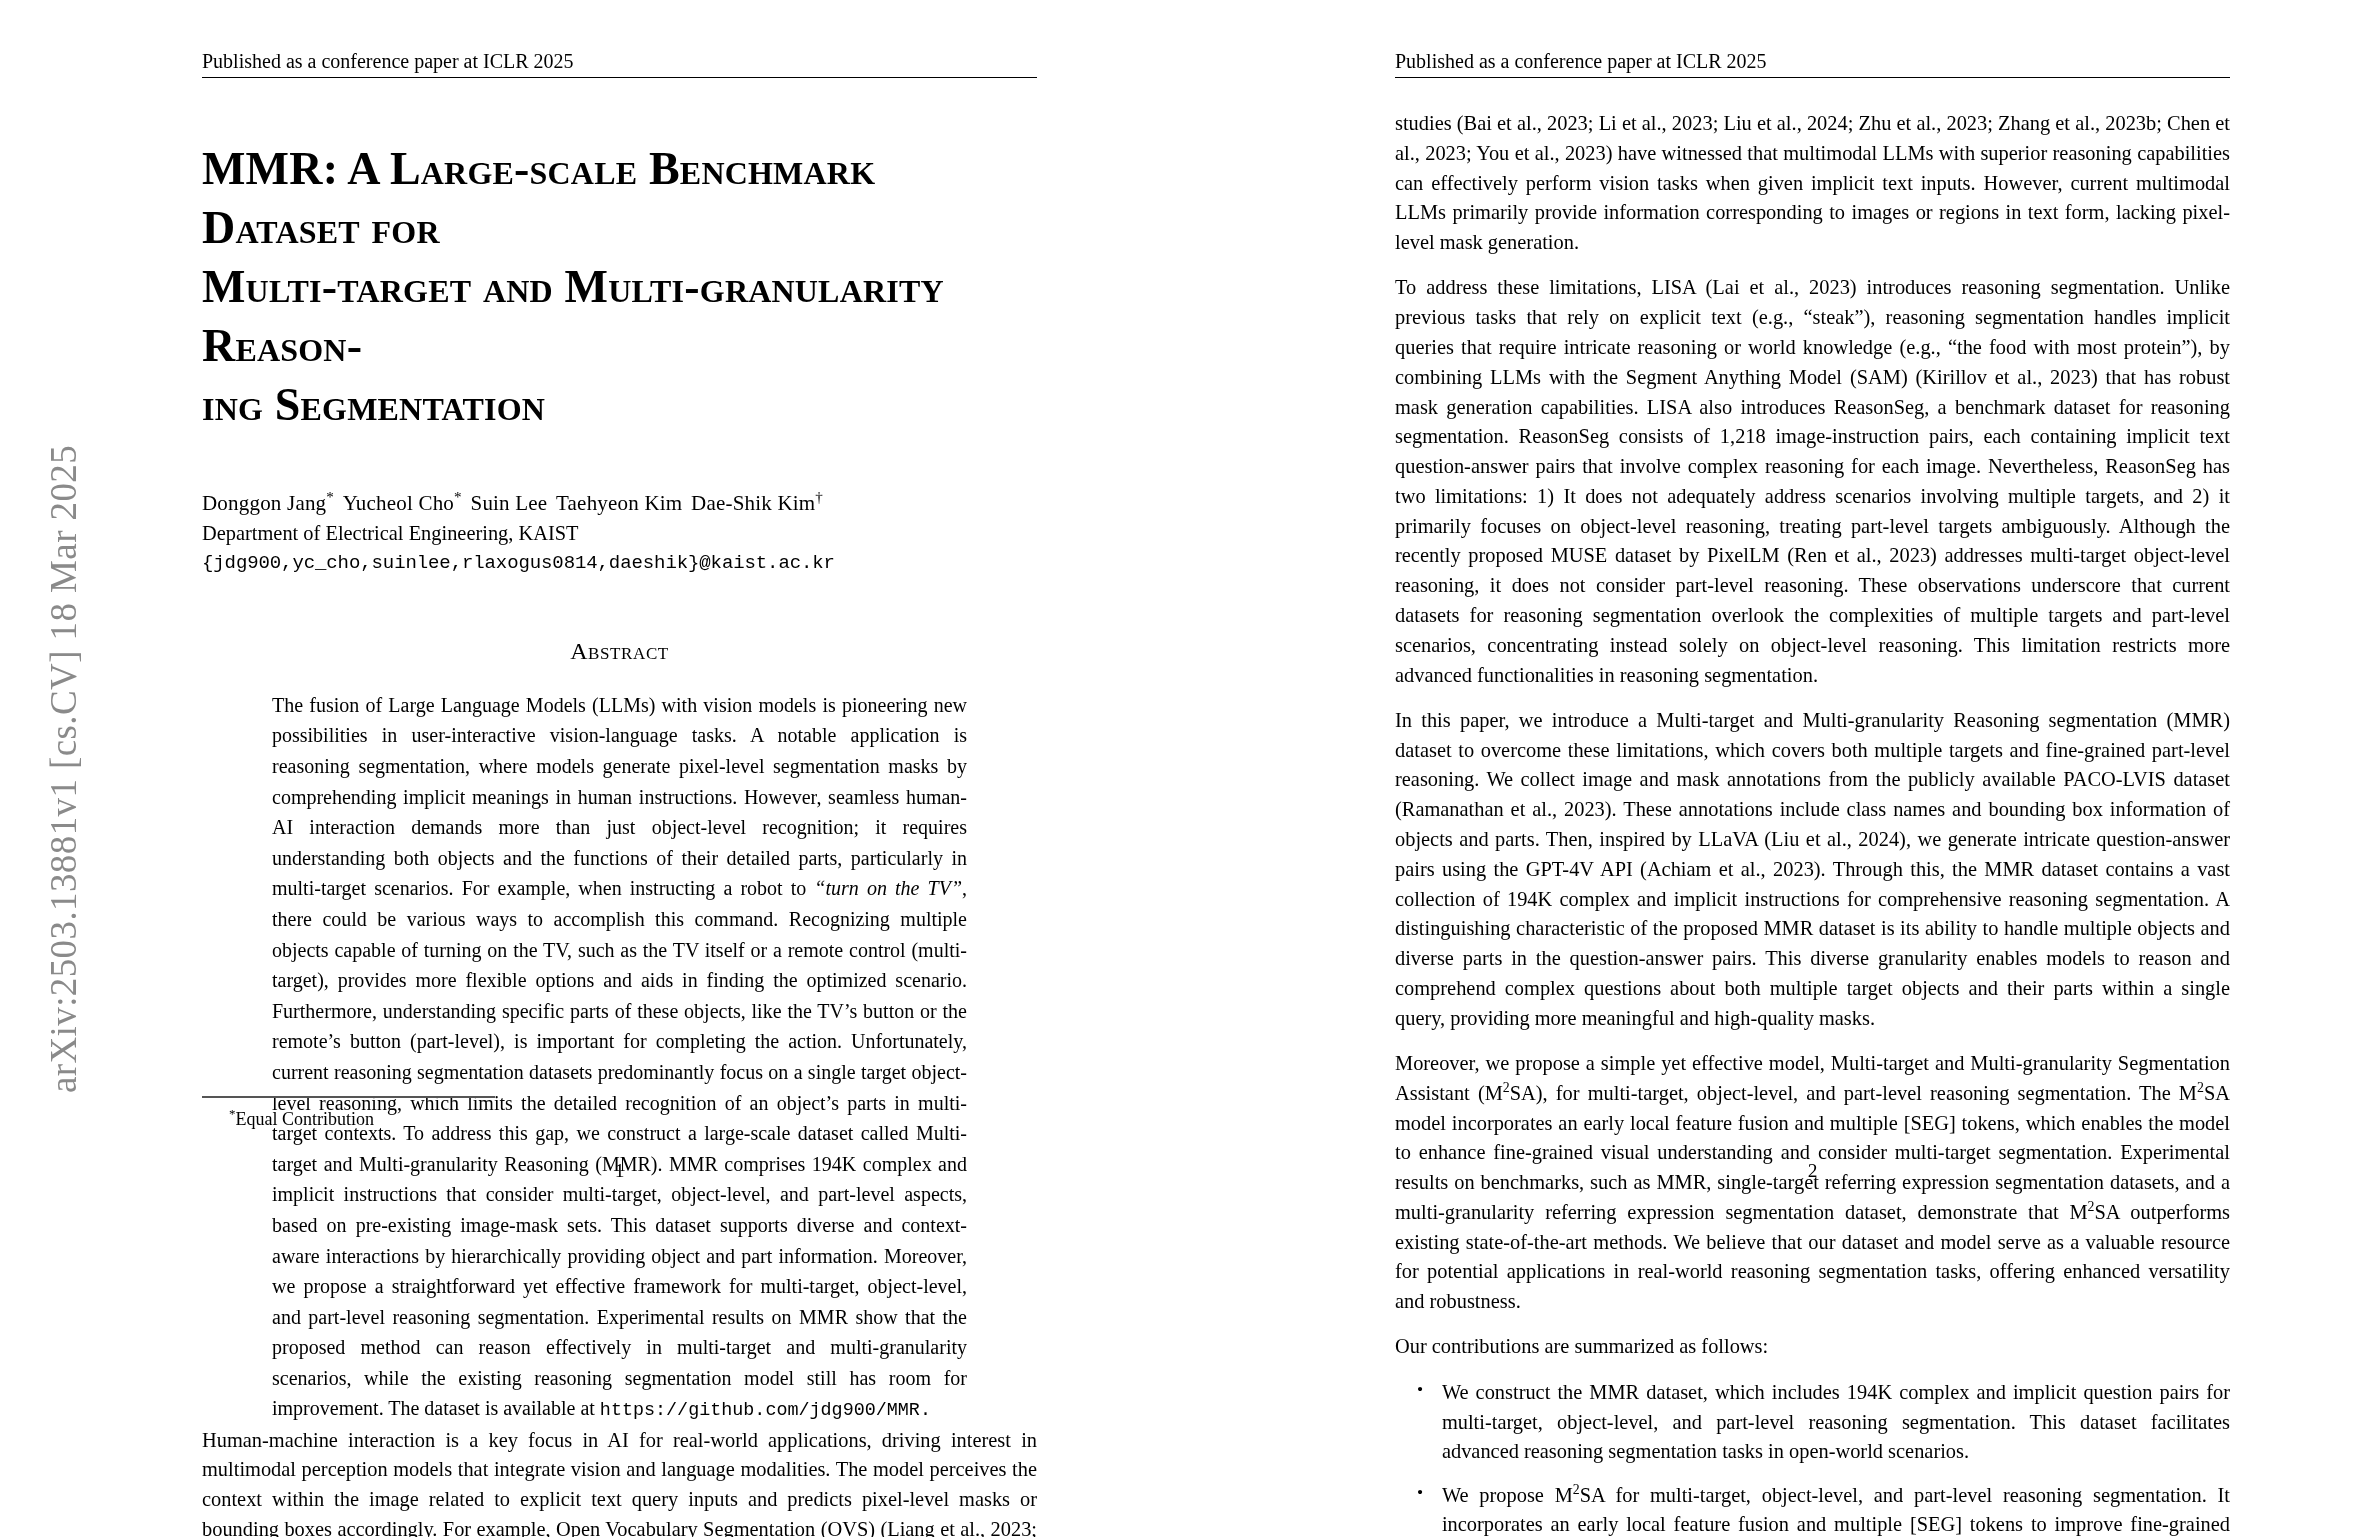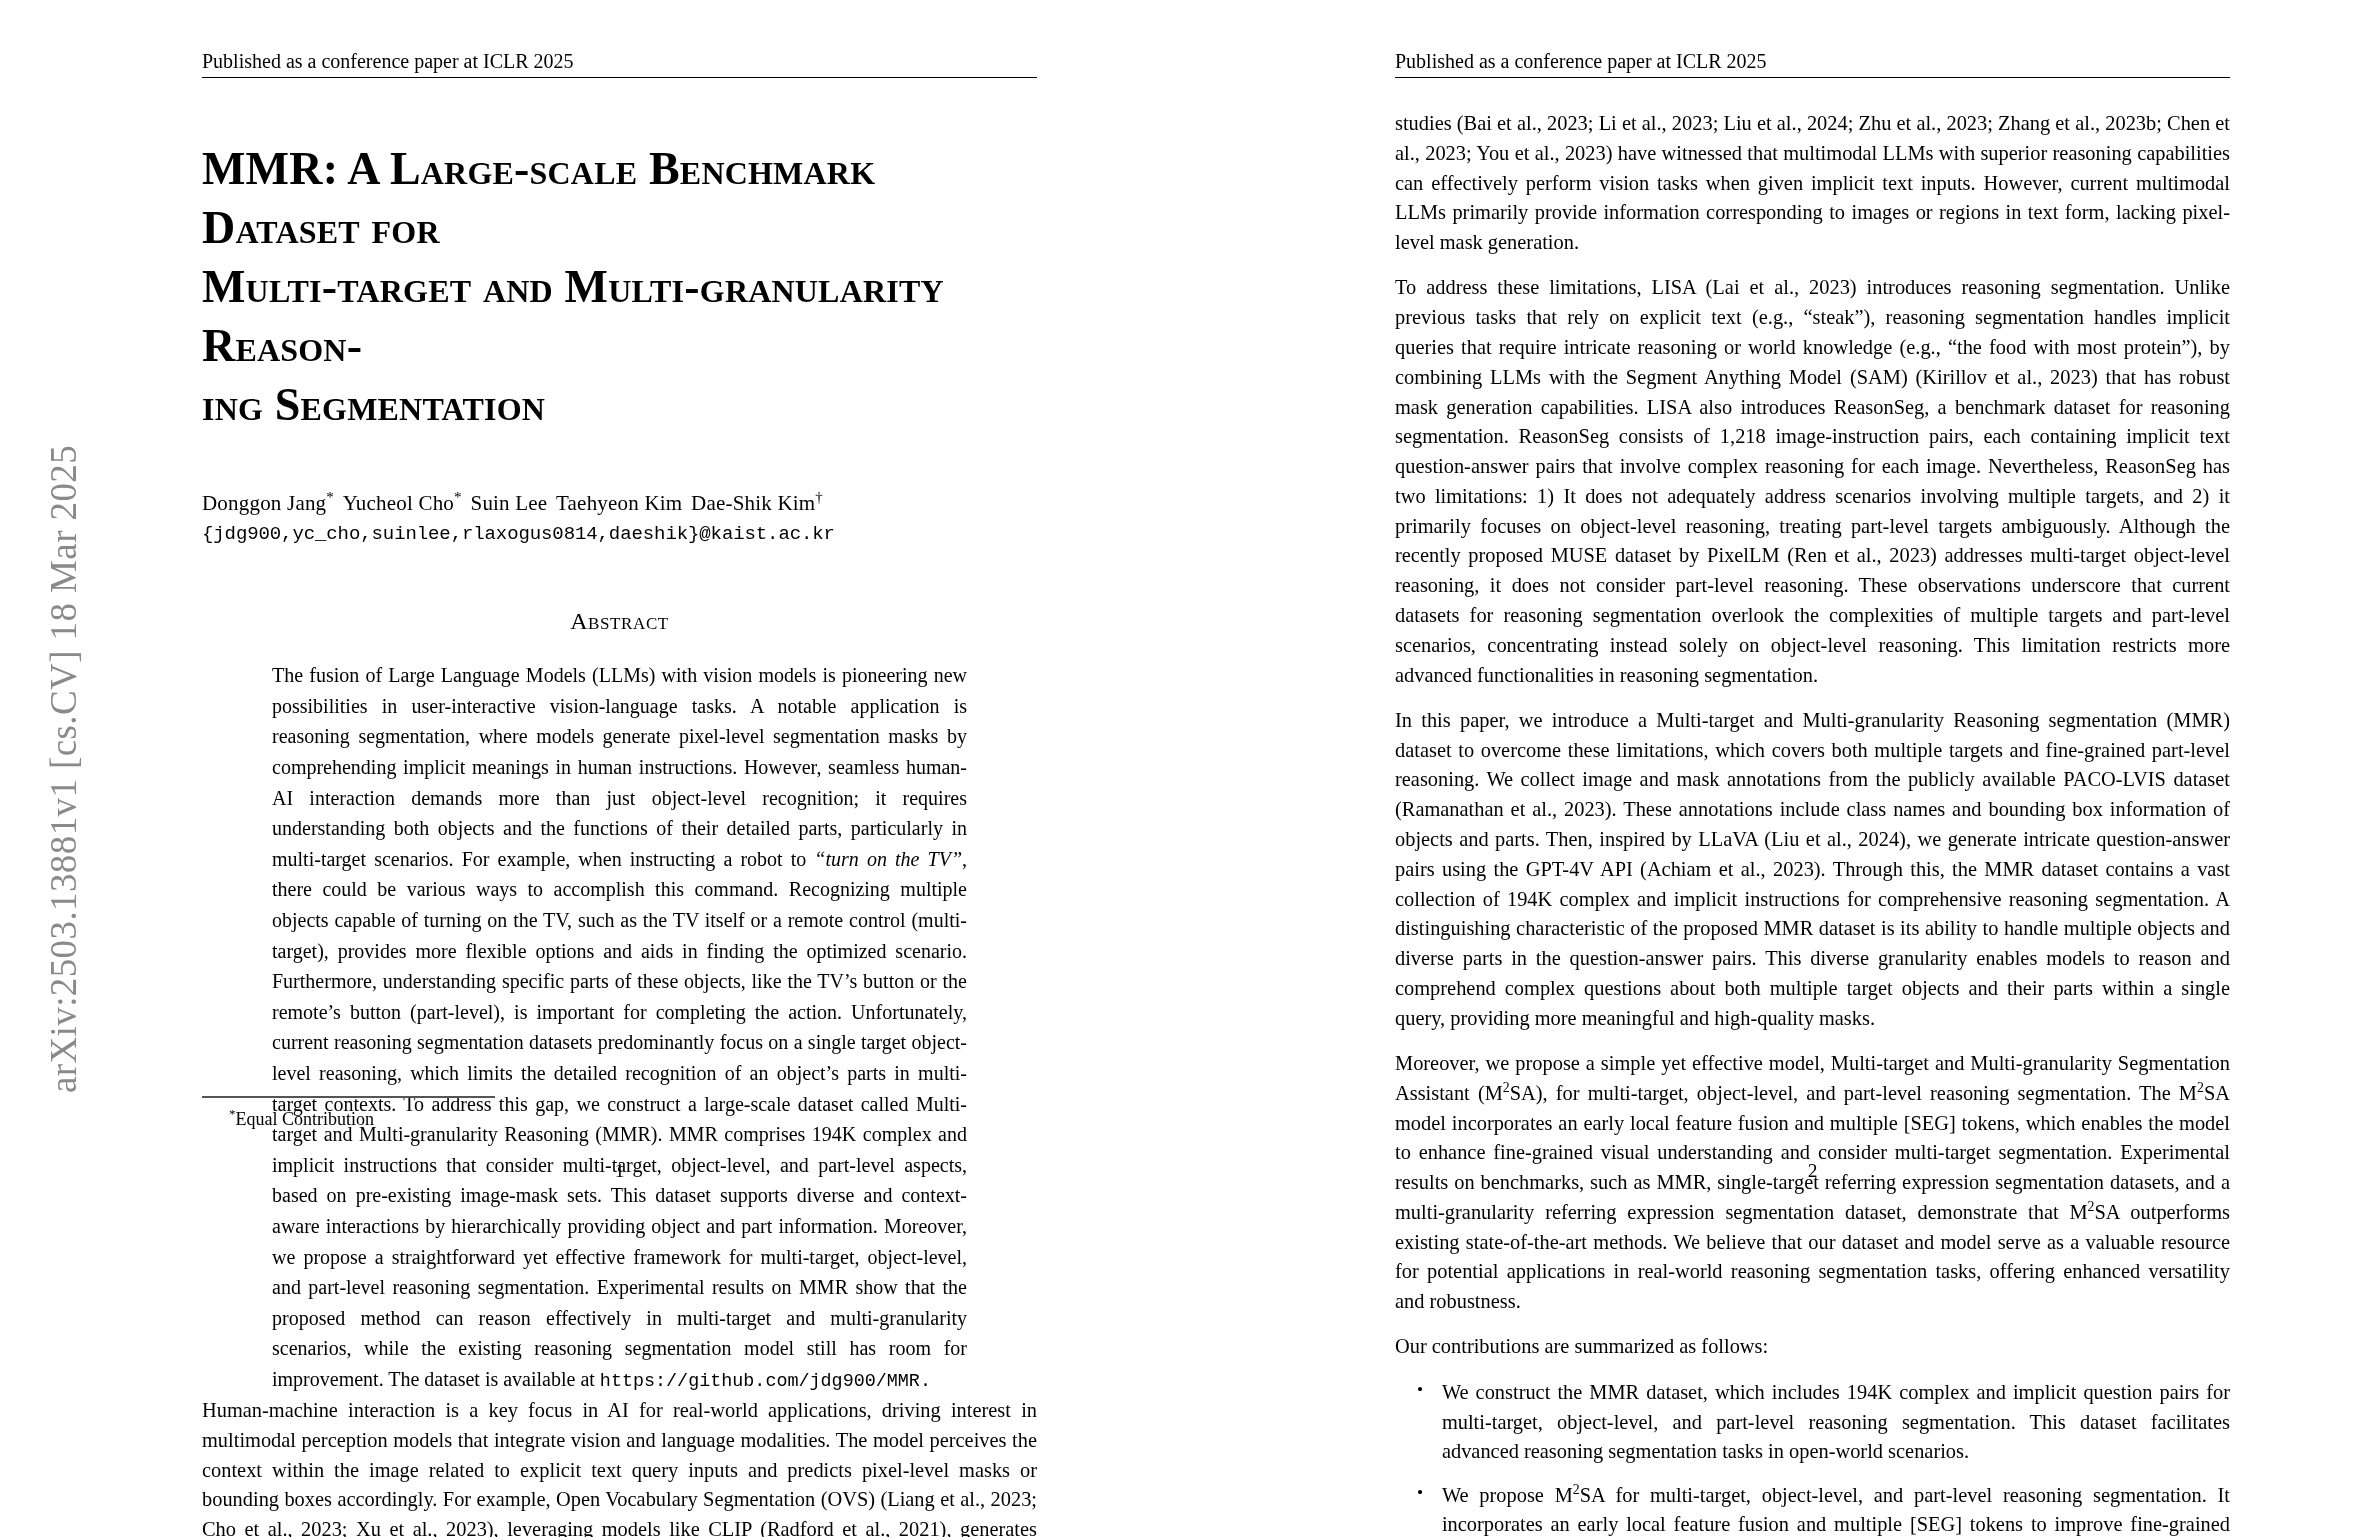--- a/index.html
+++ b/index.html
@@ -220,20 +220,21 @@
     <div class="page-body">
 
       <h1 class="paper-title">
         <span class="tline">MMR: A Large-scale Benchmark Dataset for</span>
         <span class="tline">Multi-target and Multi-granularity Reason-</span>
         <span class="tline">ing Segmentation</span>
       </h1>
 
       <div class="author-block">
         <div class="author-names"><span>Donggon Jang</span><sup class="marker">*</sup><span class="sep"></span><span>Yucheol Cho</span><sup class="marker">*</sup><span class="sep"></span><span>Suin Lee</span><span class="sep"></span><span>Taehyeon Kim</span><span class="sep"></span><span>Dae-Shik Kim</span><sup class="marker">†</sup></div>
+        <div class="affiliation">Department of Electrical Engineering, KAIST</div>
         <div class="email-line">{jdg900,yc_cho,suinlee,rlaxogus0814,daeshik}@kaist.ac.kr</div>
       </div>
 
       <div class="abstract-head">Abstract</div>
 
       <div class="abstract-body"><span>The fusion of Large Language Models (LLMs) with vision models is pioneering new possibilities in user-interactive vision-language tasks. A notable application is reasoning segmentation, where models generate pixel-level segmentation masks by comprehending implicit meanings in human instructions. However, seamless human-AI interaction demands more than just object-level recognition; it requires understanding both objects and the functions of their detailed parts, particularly in multi-target scenarios. For example, when instructing a robot to </span><em>“turn on the TV”</em><span>, there could be various ways to accomplish this command. Recognizing multiple objects capable of turning on the TV, such as the TV itself or a remote control (multi-target), provides more flexible options and aids in finding the optimized scenario. Furthermore, understanding specific parts of these objects, like the TV’s button or the remote’s button (part-level), is important for completing the action. Unfortunately, current reasoning segmentation datasets predominantly focus on a single target object-level reasoning, which limits the detailed recognition of an object’s parts in multi-target contexts. To address this gap, we construct a large-scale dataset called Multi-target and Multi-granularity Reasoning (MMR). MMR comprises 194K complex and implicit instructions that consider multi-target, object-level, and part-level aspects, based on pre-existing image-mask sets. This dataset supports diverse and context-aware interactions by hierarchically providing object and part information. Moreover, we propose a straightforward yet effective framework for multi-target, object-level, and part-level reasoning segmentation. Experimental results on MMR show that the proposed method can reason effectively in multi-target and multi-granularity scenarios, while the existing reasoning segmentation model still has room for improvement. The dataset is available at </span><span class="url">https://github.com/jdg900/MMR.</span></div>
 
 
       <p class="body">Human-machine interaction is a key focus in AI for real-world applications, driving interest in multimodal perception models that integrate vision and language modalities. The model perceives the context within the image related to explicit text query inputs and predicts pixel-level masks or bounding boxes accordingly. For example, Open Vocabulary Segmentation (OVS) (Liang et al., 2023; Cho et al., 2023; Xu et al., 2023), leveraging models like CLIP (Radford et al., 2021), generates segmentation masks from open-set text categories. Similarly, Referring Expression Segmentation (RES) (Wang et al., 2023; Hu et al., 2023; Liu et al., 2023a; Yang et al., 2022) predicts the segmentation mask corresponding to the objects referenced by the text input within the image. However, these models encounter challenges with implicit and complex text queries, limiting their effectiveness in real-world scenarios.</p>
 

